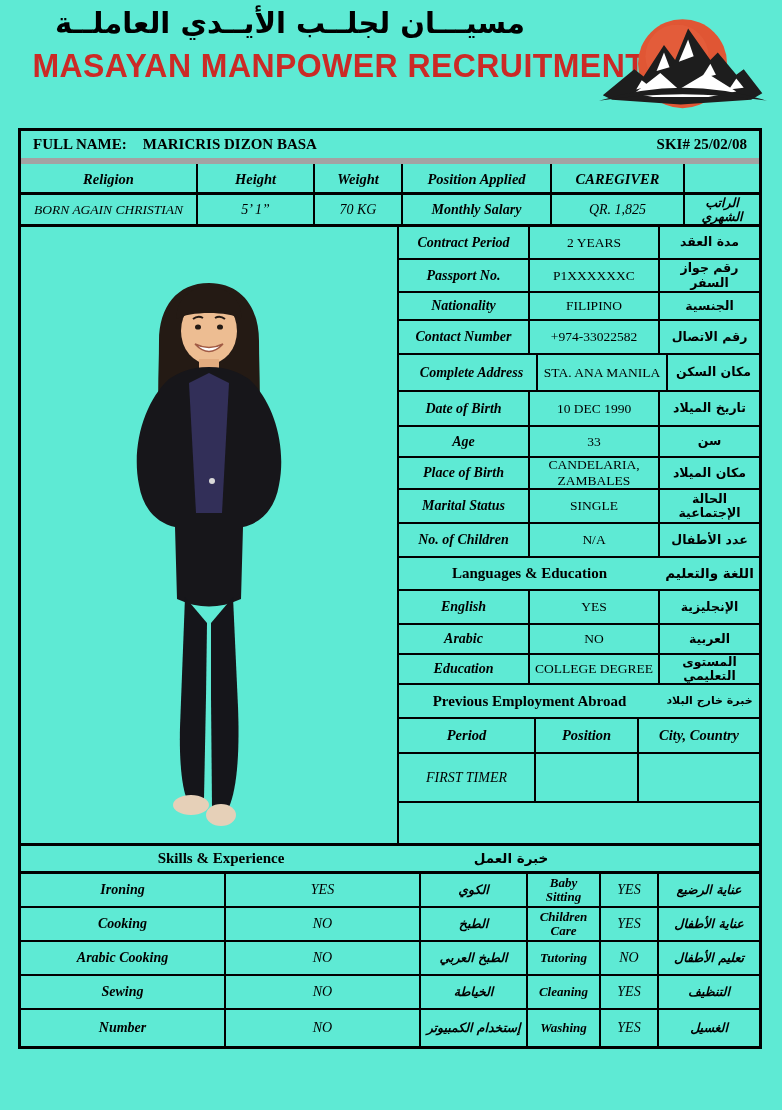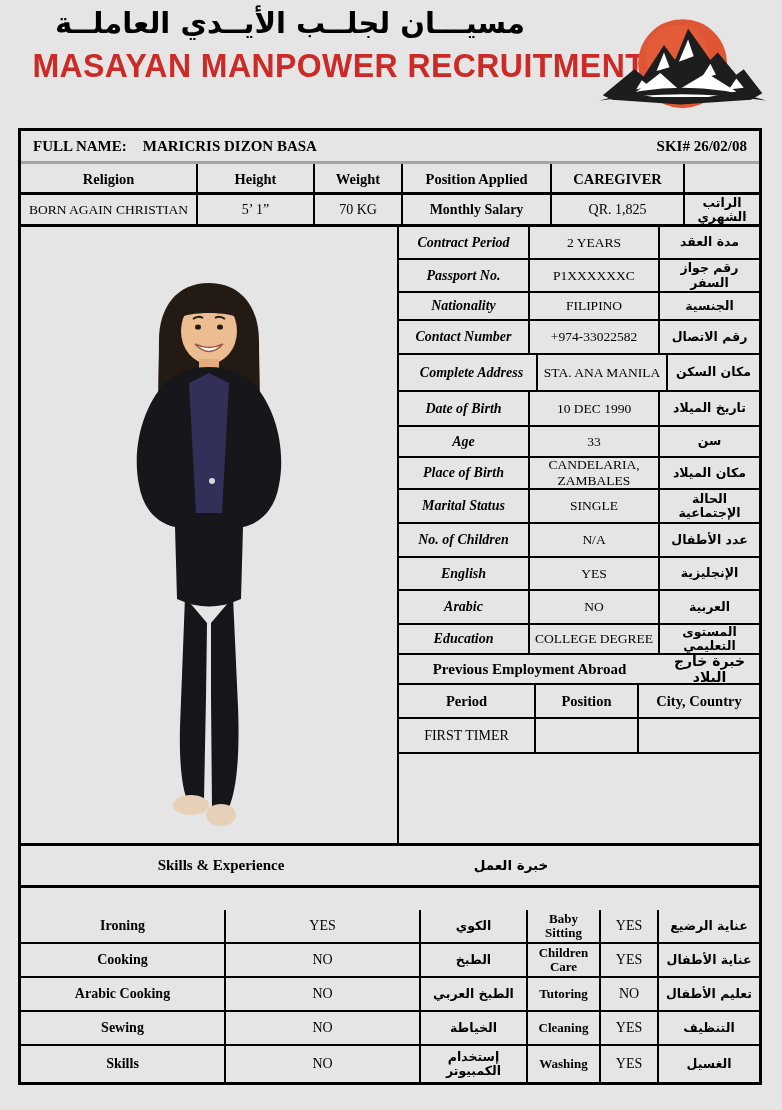--- a/index.html
+++ b/index.html
@@ -1,36 +1,36 @@
 <!DOCTYPE html>
 <html><head>
 <meta charset="utf-8">
 <style>
   html,body{margin:0;padding:0;background:#fff;}
-  .page{position:relative;width:782px;height:1110px;background:#e5e5e5;overflow:hidden;
+  .page{position:relative;width:782px;height:1110px;background:#5eead4;overflow:hidden;
         font-family:"Liberation Serif","DejaVu Sans",serif;color:#000;}
 
   
   .hdr{position:absolute;top:2px;left:16px;width:548px;text-align:center;}
   .hdr-ar{font-family:"DejaVu Sans",sans-serif;font-weight:700;font-size:29px;line-height:1.45;direction:rtl;}
   .hdr-en{font-family:"Liberation Sans",sans-serif;font-weight:700;font-size:34px;letter-spacing:.5px;
           color:#cb2a26;transform:scaleX(.94);transform-origin:center;white-space:nowrap;margin-top:2px;}
   .logo{position:absolute;top:8px;left:594px;width:178px;height:102px;}
 
   
   .doc{position:absolute;top:128px;left:18px;width:744px;border:3px solid #000;
        display:flex;flex-direction:column;box-sizing:border-box;}
   .doc *{box-sizing:border-box;}
   .row{display:flex;}
   .cell{display:flex;align-items:center;justify-content:center;text-align:center;
-        border-right:2px solid #000;padding:15px 3px;line-height:1.12;}
+        border-right:2px solid #000;padding:15px 3px;line-height:1.12;font-style:italic;}
   .cell:last-child{border-right:none;}
 
   
-  .fullname{height:33px;border-bottom:3px solid #a3a3a3;display:flex;align-items:center;
+  .fullname{height:33px;border-bottom:6px solid #a3a3a3;display:flex;align-items:center;
             font-weight:700;font-size:15px;padding:0 12px;}
   .fn-label{margin-right:16px;}
   .fn-name{flex:1;text-align:left;}
 
   
   .idrow{height:31px;border-bottom:3px solid #000;font-weight:700;font-size:14.5px;}
   .idvals{height:32px;border-bottom:3px solid #000;font-size:14px;}
   .c1{width:177px;} .c2{width:117px;} .c3{width:88px;} .c4{width:149px;} .c5{width:133px;} .c6{flex:1;}
   .bold{font-weight:700;}
 
@@ -54,24 +54,24 @@
   .rp > :nth-child(4){height:34px;} .rp > :nth-child(5){height:37px;padding-left:8px;} .rp > :nth-child(6){height:35px;}
   .rp > :nth-child(7){height:31px;} .rp > :nth-child(8){height:32px;} .rp > :nth-child(9){height:34px;}
   .rp > :nth-child(10){height:34px;} .rp > :nth-child(11){height:33px;} .rp > :nth-child(12){height:34px;}
   .rp > :nth-child(13){height:30px;} .rp > :nth-child(14){height:30px;} .rp > :nth-child(15){height:34px;}
   .rp > :nth-child(16){height:35px;} .rp > :nth-child(17){height:49px;} .rp > :nth-child(18){height:43px;border-bottom:none;}
   .e1{width:137px;} .e2{width:103px;} .e3{flex:1;}
   .emp-head .cell{font-weight:700;font-size:14.5px;}
   .emp-row .cell{font-size:14px;}
 
   
-  .skhead{height:42px;border-bottom:3px solid #000;display:flex;align-items:center;font-weight:700;font-size:15px;}
+  .skhead{height:28px;border-bottom:3px solid #000;display:flex;align-items:center;font-weight:700;font-size:15px;}
   .skhead .sh-en{width:400px;text-align:center;}
   .skhead .sh-ar{width:180px;text-align:center;}
-  .skrows{display:flex;flex-direction:column;margin-top:22px;}
+  .skrows{display:flex;flex-direction:column;}
   .sk-row{height:34px;display:flex;border-bottom:2px solid #000;}
   .sk-row:last-child{border-bottom:none;height:36px;}
   .s1{width:205px;font-weight:700;font-size:14px;} .s2{width:195px;font-size:14px;}
   .s3{width:107px;} .s4{width:73px;font-weight:700;font-size:13px;line-height:1.05;}
   .s5{width:58px;font-size:14px;} .s6{flex:1;}
 </style>
 </head>
 <body>
 
 <div class="page">
@@ -93,21 +93,21 @@
       <path d="M150,76 L142,88 L158,86 Z" fill="#ffffff"></path>
       <path d="M2,100 Q92,72 183,100 Q92,86 2,100 Z" fill="#1d1d1d"></path>
     </svg>
   </div>
 
   <div class="doc">
 
     <div class="fullname">
       <span class="fn-label">FULL NAME:</span>
       <span class="fn-name">MARICRIS DIZON BASA</span>
-      <span>SKI# 26/02/08</span>
+      <span>SKI# 25/02/08</span>
     </div>
 
     <div class="row idrow">
       <div class="cell c1">Religion</div>
       <div class="cell c2">Height</div>
       <div class="cell c3">Weight</div>
       <div class="cell c4">Position Applied</div>
       <div class="cell c5">CAREGIVER</div>
       <div class="cell c6"></div>
     </div>
@@ -194,40 +194,44 @@
           <div class="rp-label">Marital Status</div>
           <div class="rp-value">SINGLE</div>
           <div class="rp-ar ar" dir="rtl" style="max-width:99px">الحالة الإجتماعية</div>
         </div>
         <div class="rp-row">
           <div class="rp-label">No. of Children</div>
           <div class="rp-value">N/A</div>
           <div class="rp-ar ar" dir="rtl">عدد الأطفال</div>
         </div>
 
+        <div class="rp-header">
+          <span class="hd-en">Languages &amp; Education</span>
+          <span class="hd-ar ar" dir="rtl" style="font-size:13.5px">اللغة والتعليم</span>
+        </div>
 
         <div class="rp-row">
           <div class="rp-label">English</div>
           <div class="rp-value">YES</div>
           <div class="rp-ar ar" dir="rtl">الإنجليزية</div>
         </div>
         <div class="rp-row">
           <div class="rp-label">Arabic</div>
           <div class="rp-value">NO</div>
           <div class="rp-ar ar" dir="rtl">العربية</div>
         </div>
         <div class="rp-row">
           <div class="rp-label">Education</div>
           <div class="rp-value">COLLEGE DEGREE</div>
           <div class="rp-ar ar" dir="rtl">المستوى التعليمي</div>
         </div>
 
         <div class="rp-header">
           <span class="hd-en">Previous Employment Abroad</span>
-          <span class="hd-ar ar" dir="rtl" style="font-size:14px">خبرة خارج البلاد</span>
+          <span class="hd-ar ar" dir="rtl" style="font-size:11px">خبرة خارج البلاد</span>
         </div>
 
         <div class="row rp-row emp-head">
           <div class="cell e1">Period</div>
           <div class="cell e2">Position</div>
           <div class="cell e3">City, Country</div>
         </div>
         <div class="row rp-row emp-row">
           <div class="cell e1">FIRST TIMER</div>
           <div class="cell e2"></div>
@@ -274,21 +278,21 @@
       <div class="sk-row">
         <div class="cell s1">Sewing</div>
         <div class="cell s2">NO</div>
         <div class="cell s3 ar" dir="rtl">الخياطة</div>
         <div class="cell s4">Cleaning</div>
         <div class="cell s5">YES</div>
         <div class="cell s6 ar" dir="rtl">التنظيف</div>
       </div>
 
       <div class="sk-row">
-        <div class="cell s1">Skills</div>
+        <div class="cell s1">Number</div>
         <div class="cell s2">NO</div>
         <div class="cell s3 ar" dir="rtl" style="max-width:107px">إستخدام الكمبيوتر</div>
         <div class="cell s4">Washing</div>
         <div class="cell s5">YES</div>
         <div class="cell s6 ar" dir="rtl">الغسيل</div>
       </div>
 
     </div>
   </div>
 </div>

